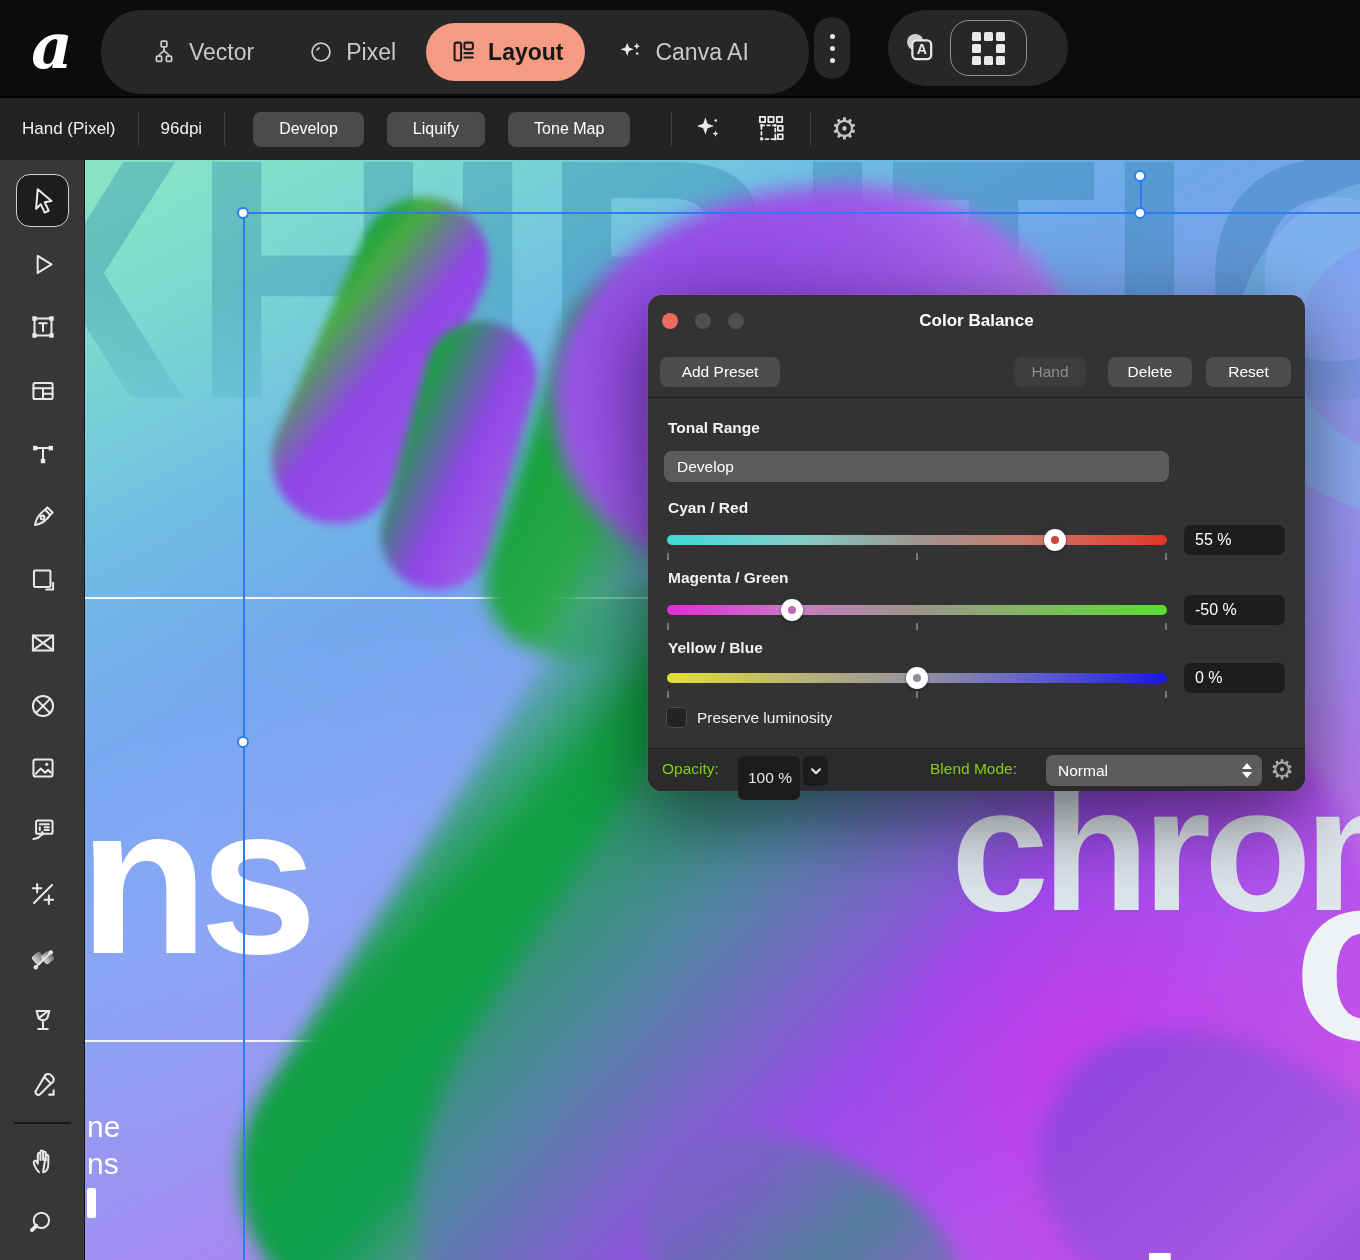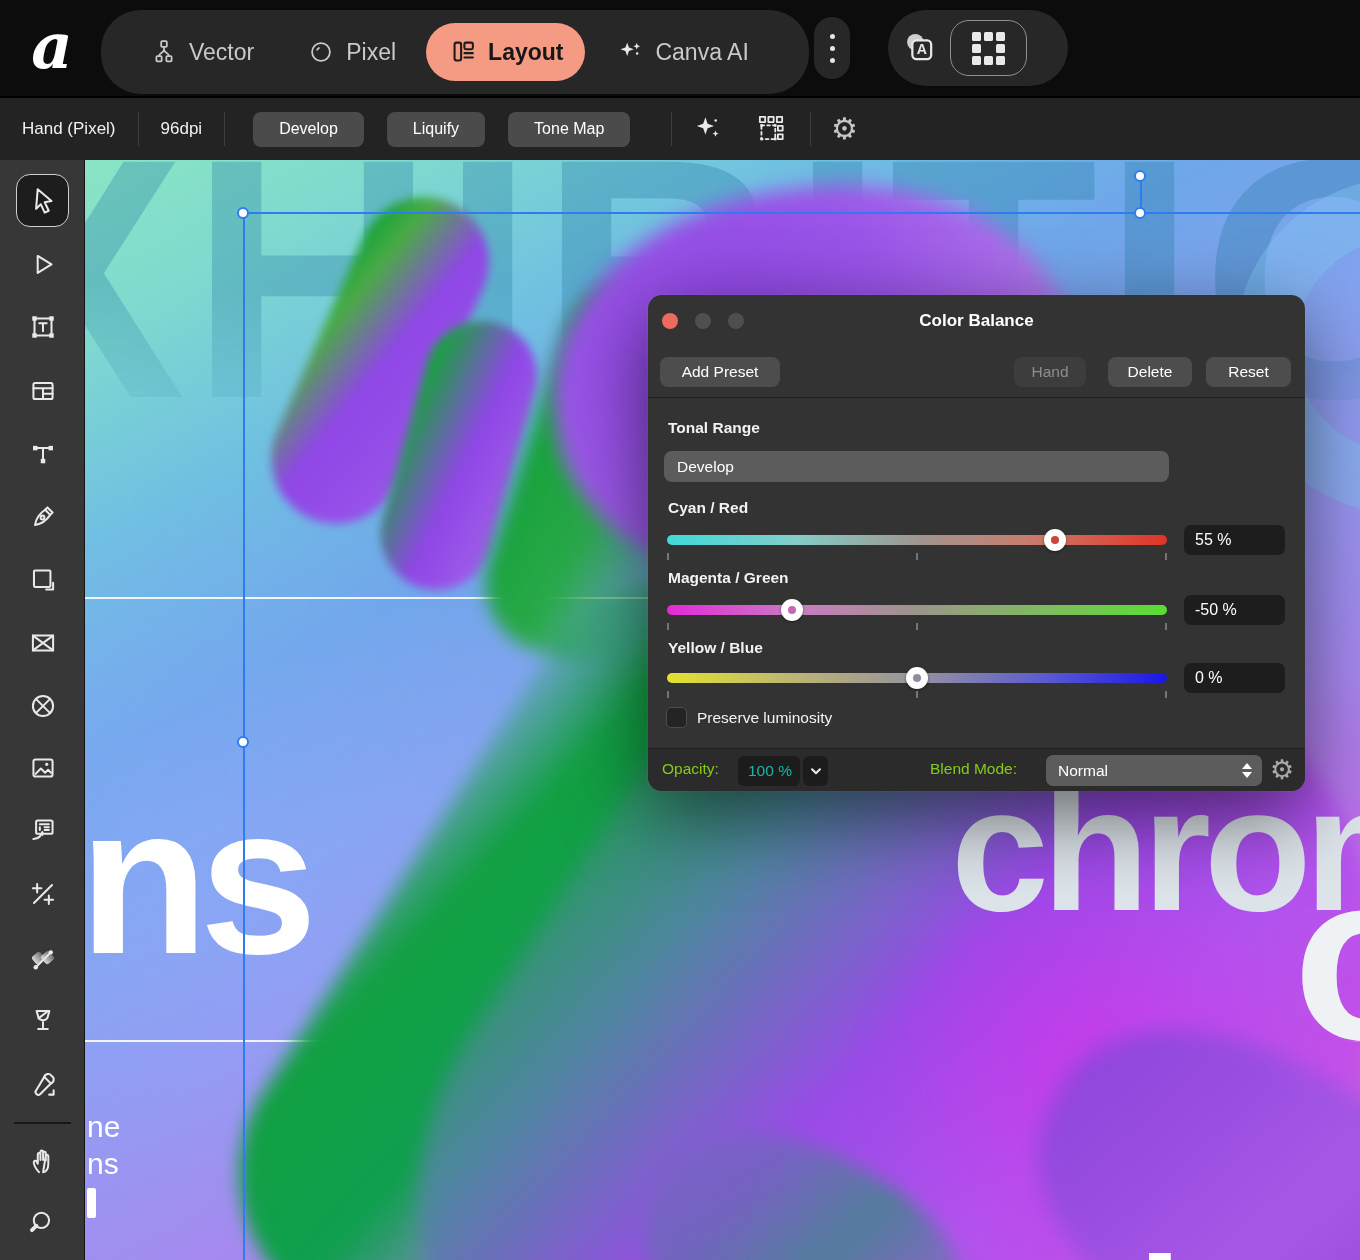--- a/index.html
+++ b/index.html
@@ -99,21 +99,21 @@
   .knob.cr i{background:#c8463a;} .knob.mg i{background:#c468bd;} .knob.yb i{background:#8d8da2;}
   .tickrow{position:absolute;left:19px;width:500px;height:8px;}
   .tickrow i{position:absolute;top:0;width:2px;height:7px;background:#757575;}
   .valbox{position:absolute;left:536px;width:101px;height:30px;background:#1d1d1d;border-radius:7px;
           color:#fff;display:flex;align-items:center;padding-left:11px;font-size:16px;}
   .chk{position:absolute;left:18px;top:412px;width:21px;height:21px;background:#242424;
        border:1px solid #4c4c4c;border-radius:5px;}
   .dlg-footer{position:absolute;left:0;bottom:0;width:100%;height:43px;background:#2b2b2b;
               border-top:1px solid #1e1e1e;border-radius:0 0 14px 14px;}
   .ft-label{position:absolute;top:11px;color:#84cc16;font-weight:500;}
-  .ft-box{position:absolute;top:7px;height:30px;background:#1c1c1c;border-radius:6px;color:#14b8a6;
+  .ft-box{position:absolute;top:7px;height:44px;background:#1c1c1c;border-radius:6px;color:#e5e5e5;
           display:flex;align-items:center;padding-left:10px;}
   .ft-chev{position:absolute;top:7px;width:25px;height:30px;background:#1c1c1c;border-radius:6px;
            display:flex;align-items:center;justify-content:center;}
   .ft-select{position:absolute;top:6px;width:216px;height:31px;background:#5c5c5c;border-radius:7px;
              color:#fff;display:flex;align-items:center;padding:0 10px 0 12px;}
   .stepper{margin-left:auto;display:flex;flex-direction:column;gap:3px;align-items:center;}
   .stepper i{width:0;height:0;border-left:5px solid transparent;border-right:5px solid transparent;}
   .stepper .up{border-bottom:6px solid #fff;} .stepper .dn{border-top:6px solid #fff;}
 </style>
 </head>

